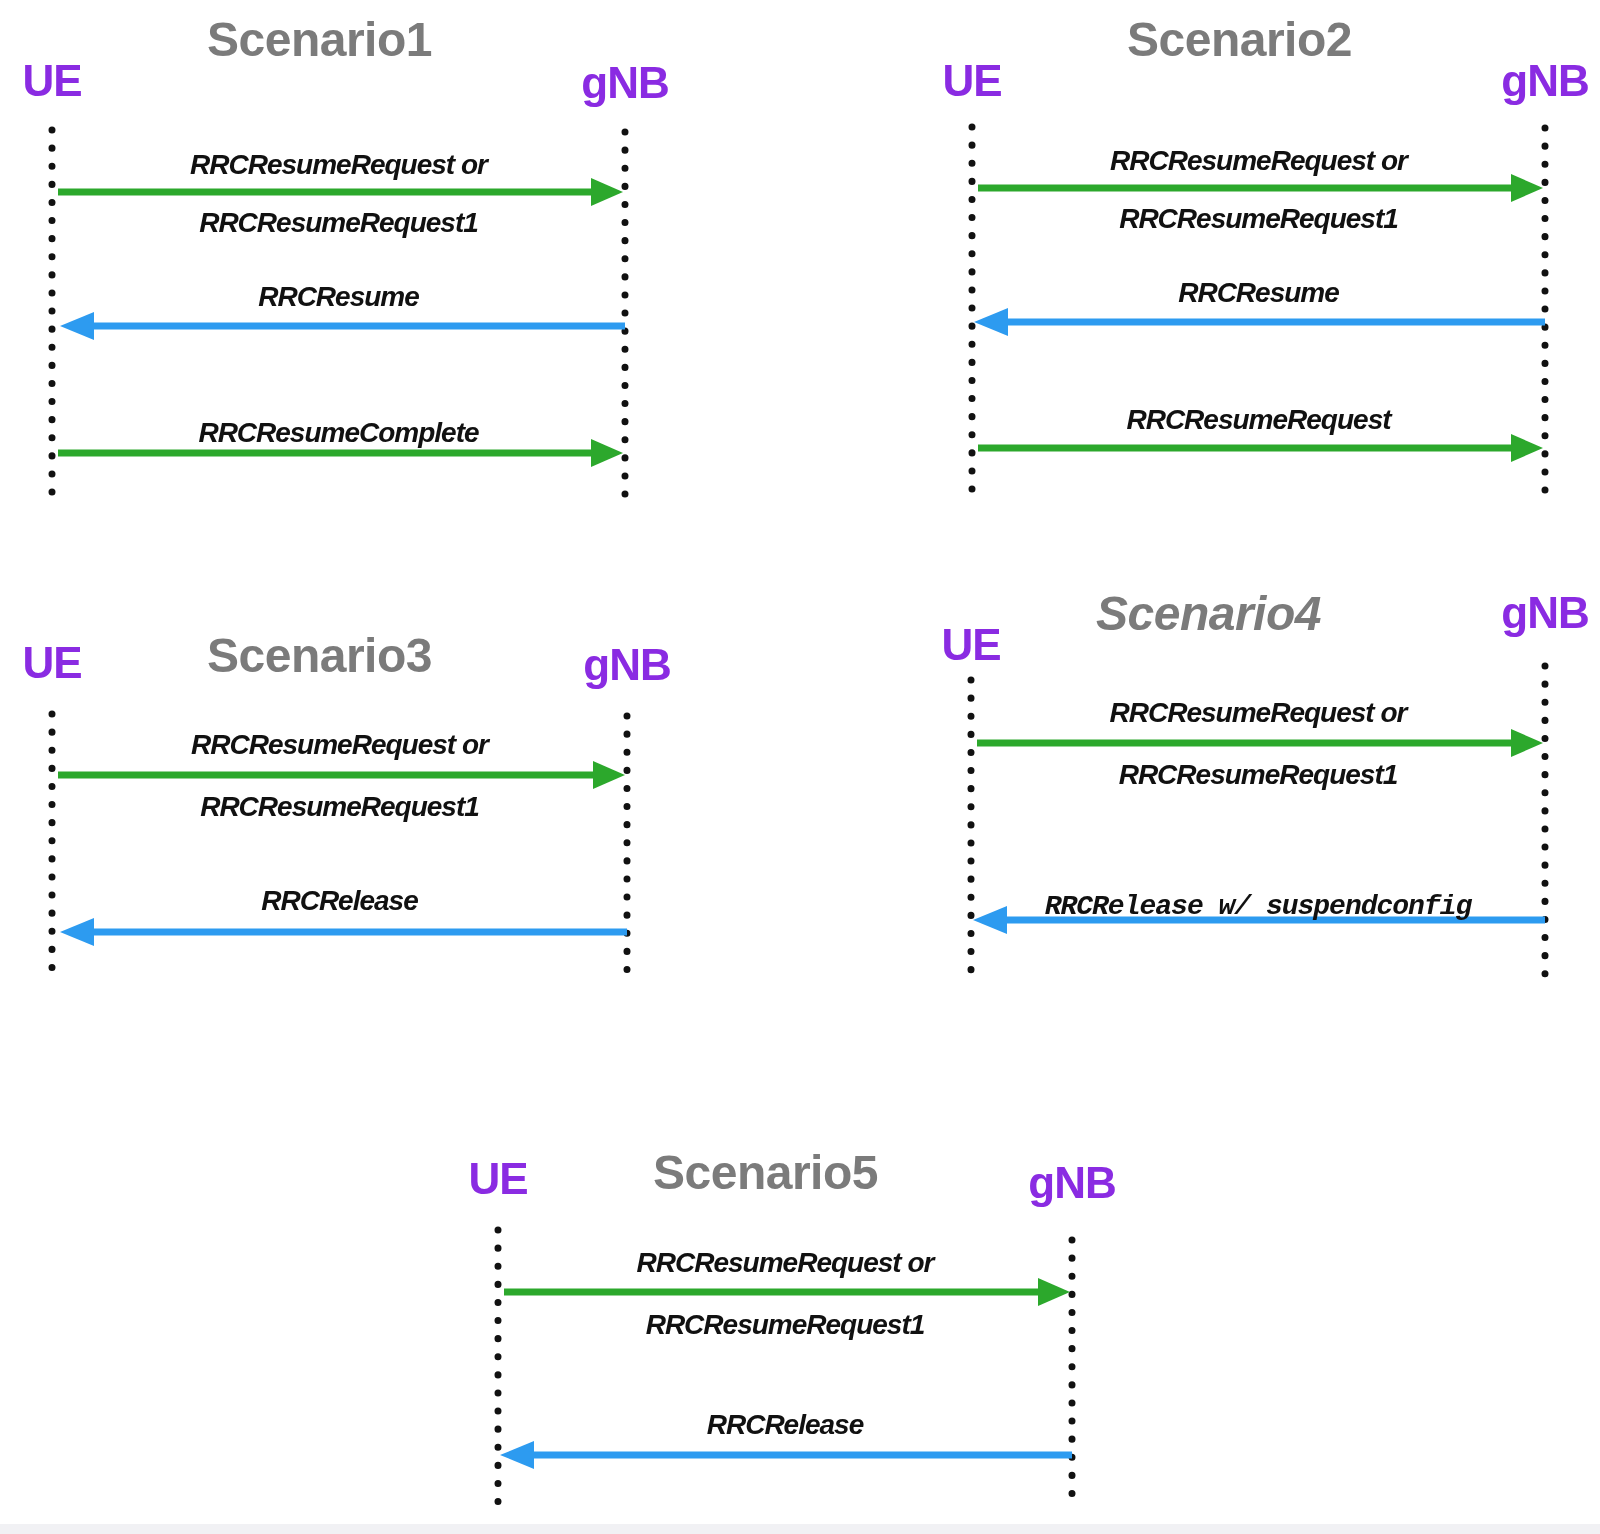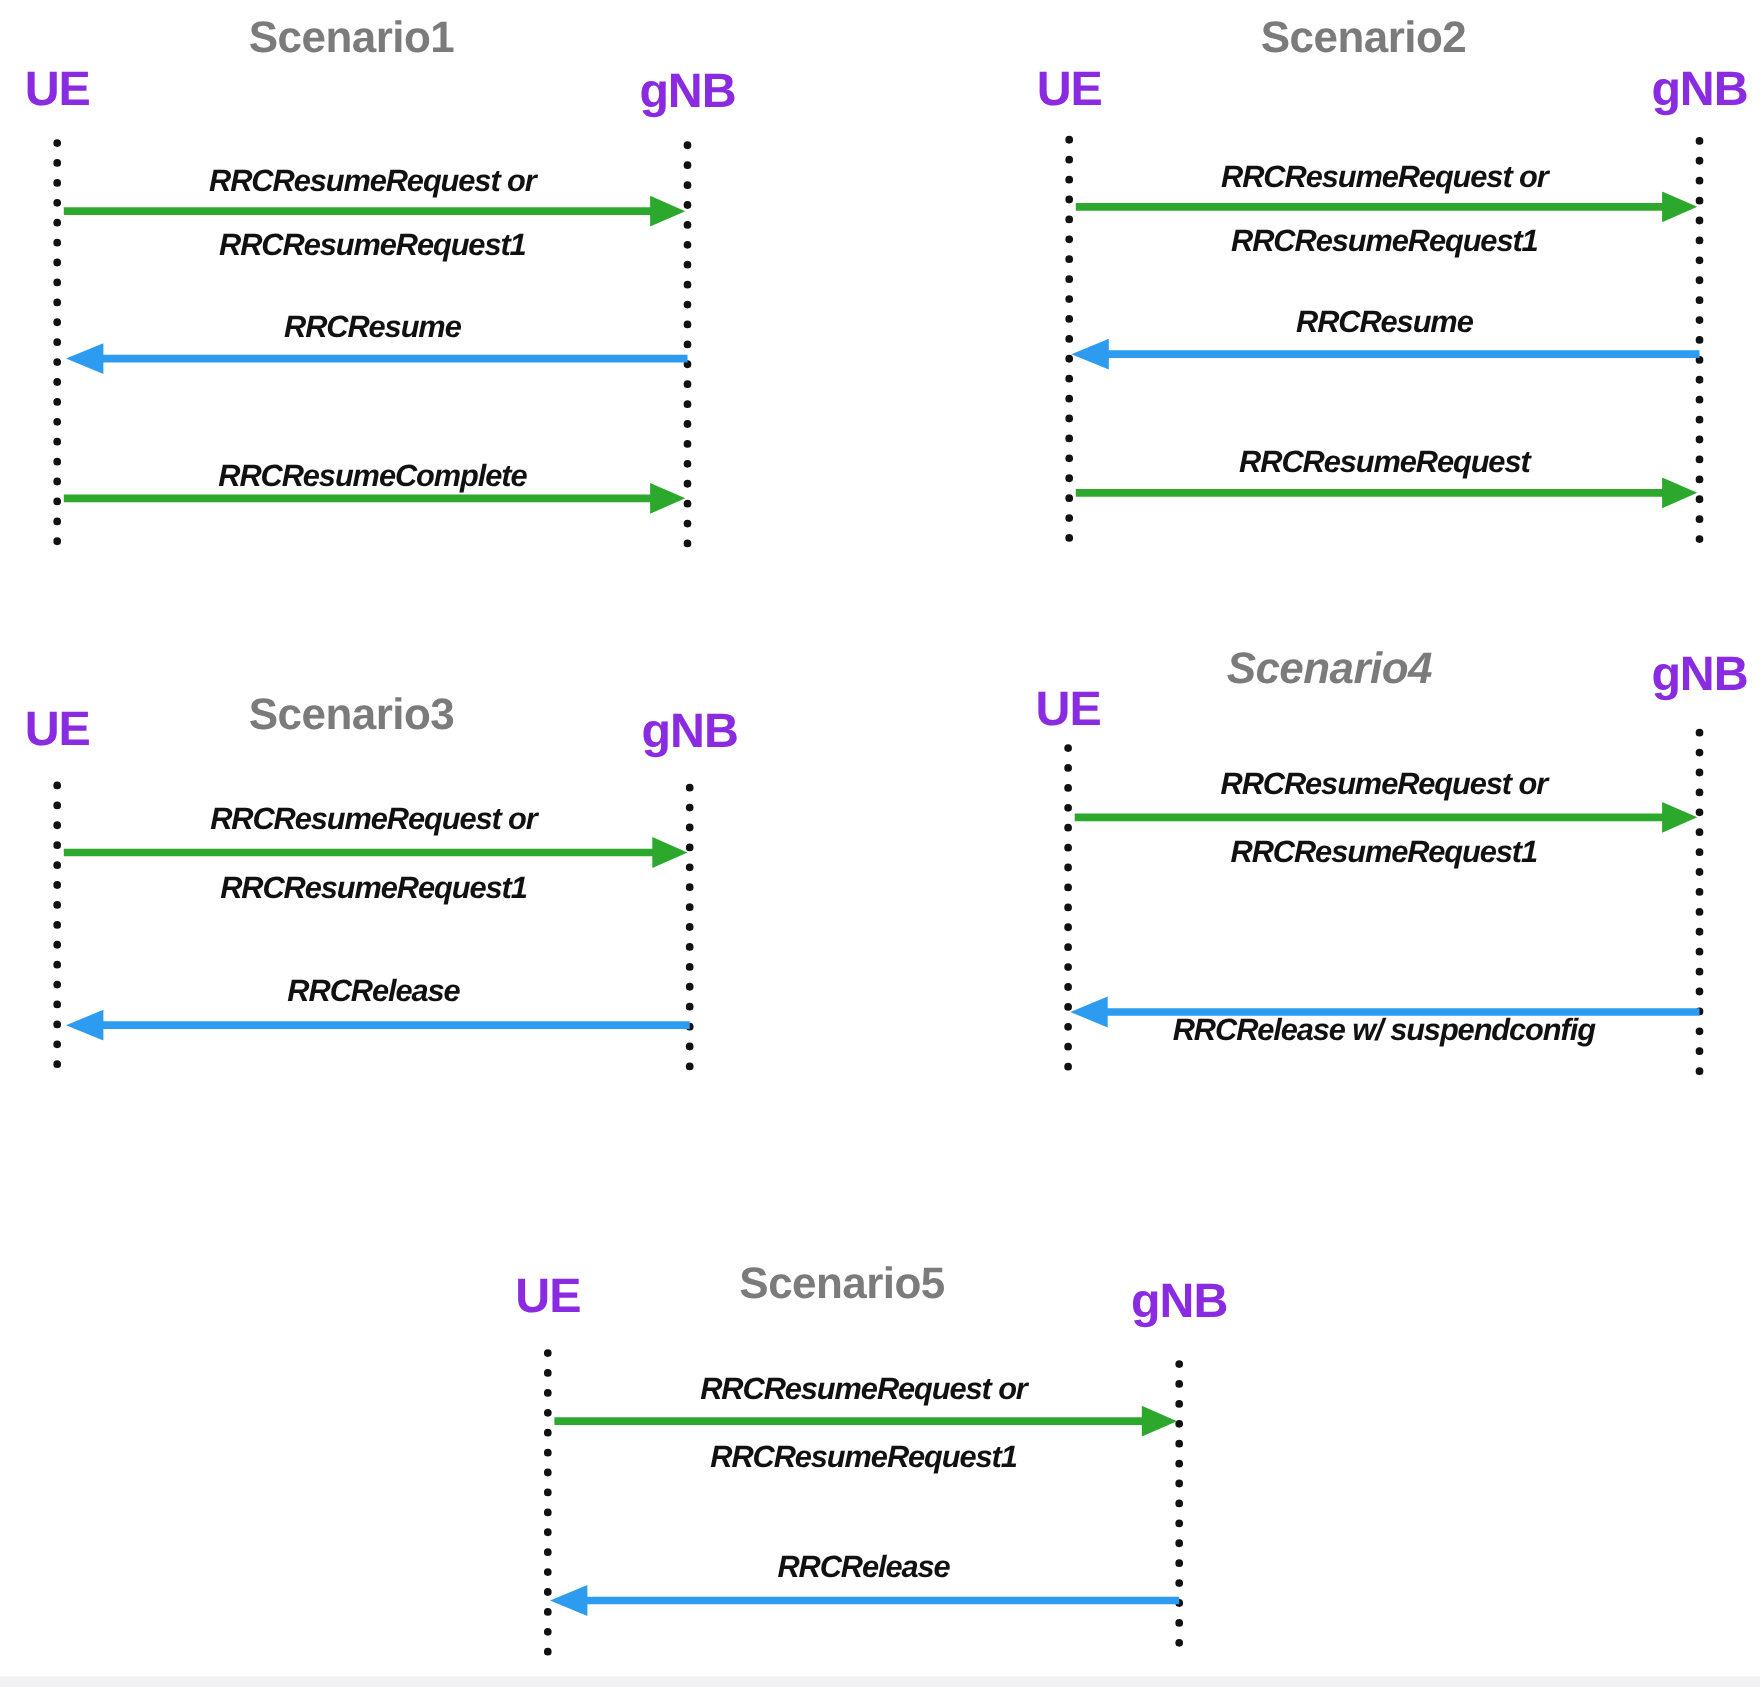--- a/index.html
+++ b/index.html
@@ -10,21 +10,21 @@
     --text-black:#111111;
   }
   html,body{margin:0;padding:0;}
   body{
     width:1600px;height:1534px;position:relative;background:#ffffff;
     font-family:"Liberation Sans","DejaVu Sans",sans-serif;
     overflow:hidden;
   }
   .title{
     position:absolute;text-align:center;white-space:nowrap;
-    font-size:40px;font-weight:bold;color:var(--title-gray);
+    font-size:48px;font-weight:bold;color:var(--title-gray);
     letter-spacing:-0.5px;
   }
   .actor{
     position:absolute;text-align:center;white-space:nowrap;
     font-size:44px;font-weight:bold;color:var(--actor-purple);
     letter-spacing:-1px;
   }
   .msg{
     position:absolute;text-align:center;white-space:nowrap;
     font-size:28px;font-weight:bold;font-style:italic;color:var(--text-black);
@@ -121,21 +121,21 @@
   <div class="msg" style="left:52px;top:782px;width:575px;">RRCResumeRequest1</div>
   <div class="msg" style="left:52px;top:876px;width:575px;">RRCRelease</div>
 </div>
 
 <div>
   <div class="title" style="left:941px;top:586px;width:535px;font-style:italic;">Scenario4</div>
   <div class="actor" style="left:909px;top:620px;width:124px;">UE</div>
   <div class="actor" style="left:1483px;top:588px;width:124px;">gNB</div>
   <div class="msg" style="left:971px;top:688px;width:574px;">RRCResumeRequest or</div>
   <div class="msg" style="left:971px;top:750px;width:574px;">RRCResumeRequest1</div>
-  <div class="msg" style="left:971px;top:911px;width:574px;">RRCRelease w/ suspendconfig</div>
+  <div class="msg" style="left:971px;top:882px;width:574px;font-family:Liberation Mono, monospace;">RRCRelease w/ suspendconfig</div>
 </div>
 
 <div>
   <div class="title" style="left:498px;top:1120px;width:535px;margin-top:25px;">Scenario5</div>
   <div class="actor" style="left:436px;top:1154px;width:124px;">UE</div>
   <div class="actor" style="left:1010px;top:1158px;width:124px;">gNB</div>
   <div class="msg" style="left:498px;top:1238px;width:574px;">RRCResumeRequest or</div>
   <div class="msg" style="left:498px;top:1300px;width:574px;">RRCResumeRequest1</div>
   <div class="msg" style="left:498px;top:1400px;width:574px;">RRCRelease</div>
 </div>

